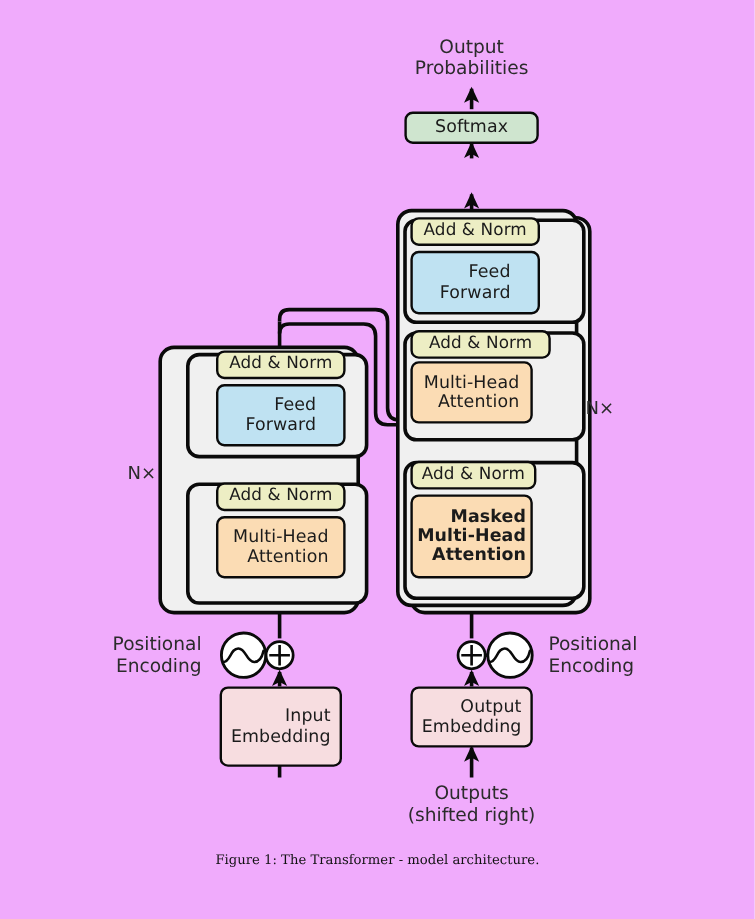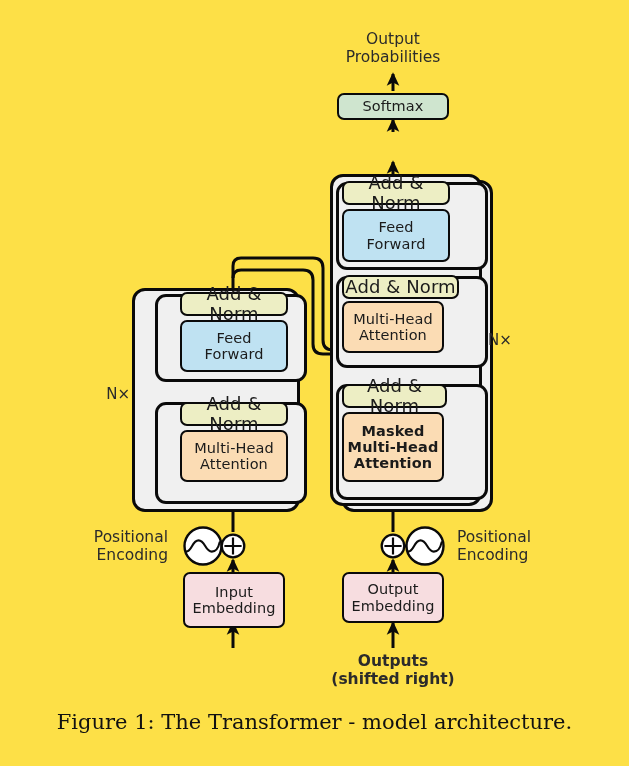--- a/index.html
+++ b/index.html
@@ -9,45 +9,45 @@
   }
   body {
     width: 629px; height: 766px;
     font-family: "DejaVu Sans", sans-serif;
     -webkit-font-smoothing: antialiased;
   }
   #page {
     position: relative;
     width: 629px; height: 766px;
     overflow: hidden;
-    background: #fde047;
+    background: #f0abfc;
   }
   #wires {
     position: absolute; left: 0; top: 0;
     width: 629px; height: 766px;
     pointer-events: none;
   }
 
   
   .node {
     position: absolute;
     border: 2.6px solid #0a0a0a;
     border-radius: 7px;
     display: flex;
     align-items: center;
     justify-content: center;
-    text-align: center;
+    text-align: right;
     color: #1b1b1b;
     font-size: 14.5px;
     line-height: 1.12;
     letter-spacing: .1px;
     z-index: 6;
     white-space: pre-line;
   }
-  .node.small { font-size: 18px; }
+  .node.small { font-size: 14px; }
 
   
   .stack {
     position: absolute;
     background: #f0f0f0;
     border: 3.2px solid #0a0a0a;
     border-radius: 13px;
     z-index: 2;
   }
   .stack.ghost {
@@ -84,21 +84,21 @@
     z-index: 7;
   }
 
   
   #caption {
     position: absolute;
     left: 0; top: 710px;
     width: 629px;
     text-align: center;
     font-family: "DejaVu Serif", serif;
-    font-size: 21px;
+    font-size: 11px;
     color: #111;
     z-index: 8;
   }
 </style>
 </head>
 <body>
 
 <div id="page">
 
   <div class="stack ghost" style="left:341px; top:180px; width:152px; height:332px;"></div>
@@ -231,38 +231,38 @@
   <svg class="pecircle" style="left:173px; top:516px;" width="60" height="60" viewBox="0 0 60 60">
     <circle cx="30" cy="30" r="18.5" fill="#fff" stroke="#0a0a0a" stroke-width="2.4"></circle>
     <path d="M 13.2 35.6 C 19 35.6 19 24.4 25.6 24.4 C 32.2 24.4 32.2 35.6 38.8 35.6 C 44 35.6 45.6 31 46.6 26.4" fill="none" stroke="#0a0a0a" stroke-width="2.1" stroke-linecap="round"></path>
   </svg>
 
   <svg class="plus" style="left:219px; top:532px;" width="28" height="28" viewBox="0 0 28 28">
     <circle cx="14" cy="14" r="11.3" fill="#fff" stroke="#0a0a0a" stroke-width="2.3"></circle>
     <path d="M 14 5.4 L 14 22.6 M 5.4 14 L 22.6 14" stroke="#0a0a0a" stroke-width="2.2" stroke-linecap="butt"></path>
   </svg>
 
-  <div class="node" style="left:183px; top:572px; width:102px; height:56px; background:#f7dde0;">Input
+  <div class="node" style="left:183px; top:572px; width:102px; height:67px; background:#f7dde0;">Input
 Embedding</div>
 
 
   <div class="label" style="left:457px; top:528px; width:150px; text-align:left;">Positional
 Encoding</div>
 
   <svg class="pecircle" style="left:395px; top:516px;" width="60" height="60" viewBox="0 0 60 60">
     <circle cx="30" cy="30" r="18.5" fill="#fff" stroke="#0a0a0a" stroke-width="2.4"></circle>
     <path d="M 13.2 35.6 C 19 35.6 19 24.4 25.6 24.4 C 32.2 24.4 32.2 35.6 38.8 35.6 C 44 35.6 45.6 31 46.6 26.4" fill="none" stroke="#0a0a0a" stroke-width="2.1" stroke-linecap="round"></path>
   </svg>
 
   <svg class="plus" style="left:379px; top:532px;" width="28" height="28" viewBox="0 0 28 28">
     <circle cx="14" cy="14" r="11.3" fill="#fff" stroke="#0a0a0a" stroke-width="2.3"></circle>
     <path d="M 14 5.4 L 14 22.6 M 5.4 14 L 22.6 14" stroke="#0a0a0a" stroke-width="2.2" stroke-linecap="butt"></path>
   </svg>
 
   <div class="node" style="left:342px; top:572px; width:102px; height:51px; background:#f7dde0;">Output
 Embedding</div>
 
-  <div class="label" style="left:328px; top:652px; width:130px;font-weight:bold;">Outputs
+  <div class="label" style="left:328px; top:652px; width:130px;">Outputs
 (shifted right)</div>
 
   <div id="caption">Figure 1: The Transformer - model architecture.</div>
 
 </div>
 
 </body></html>

